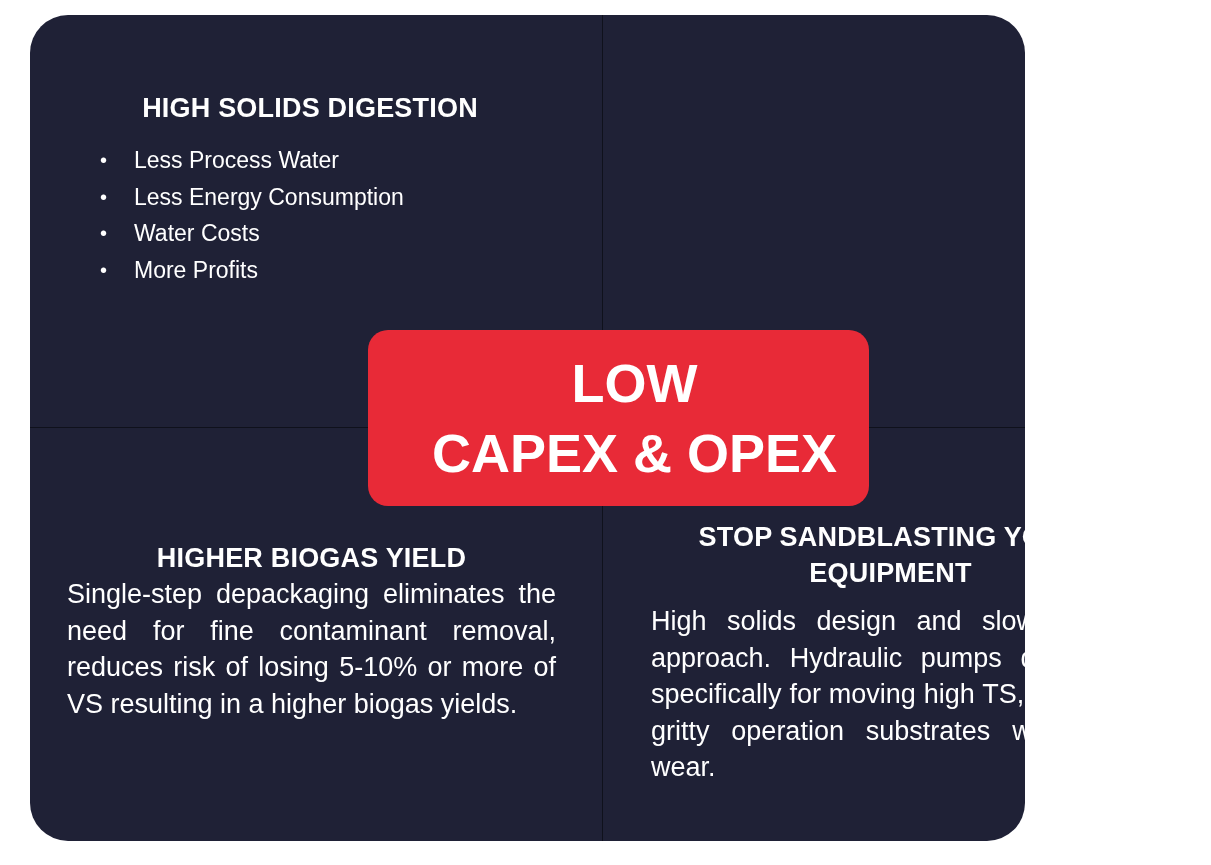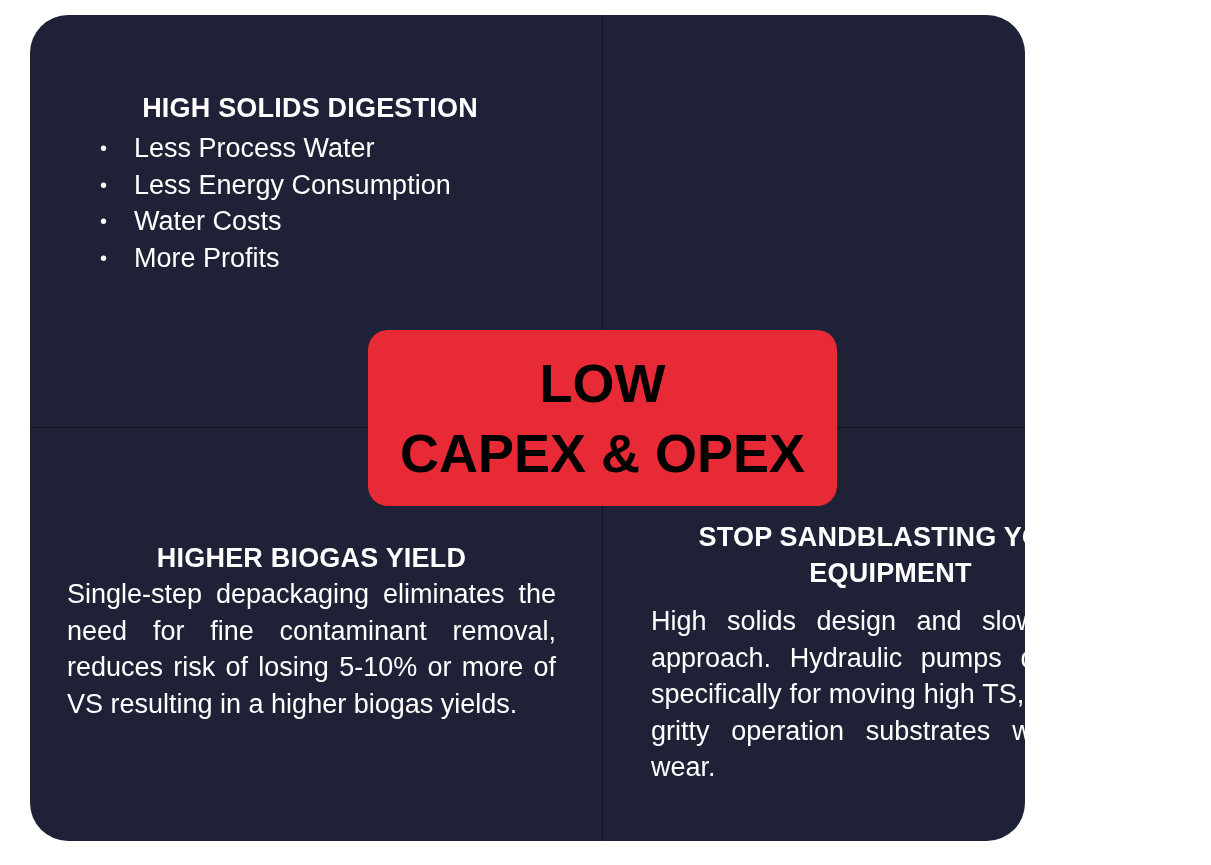--- a/index.html
+++ b/index.html
@@ -3,28 +3,28 @@
 <meta charset="utf-8">
 <style>
   html, body { margin:0; padding:0; background:#ffffff; }
   body { width:1211px; height:865px; position:relative; overflow:hidden; font-family:"Liberation Sans", sans-serif; }
   .card { position:absolute; left:30px; top:15px; width:995px; height:826px; background:#1f2136; border-radius:38px; overflow:hidden; }
   .vline { position:absolute; left:572px; top:0; width:1px; height:100%; background:#0f111c; }
   .hline { position:absolute; left:0; top:412px; width:100%; height:1px; background:#0f111c; }
   .quad { position:absolute; color:#ffffff; }
   .title { font-weight:bold; font-size:27px; text-align:center; letter-spacing:0.2px; line-height:36px; }
   .body { font-size:27px; line-height:36.5px; text-align:justify; }
-  .list { list-style:none; margin:4px 0 0 0; padding:0; font-size:27px; line-height:36.5px; }
+  .list { list-style:none; margin:16px 0 0 0; padding:0; font-size:23px; line-height:36.5px; }
   .list li { position:relative; padding-left:34px; }
   .list li::before { content:"•"; position:absolute; left:0; font-size:20px; }
   .q1 { left:70px; top:75px; width:420px; }
   .q2 { left:606px; top:75px; width:508px; }
   .q3 { left:37px; top:525px; width:489px; }
   .q4 { left:621px; top:504px; width:479px; }
-  .center { position:absolute; left:338px; top:315px; width:469px; height:176px; background:#e82a37; border-radius:20px; color:#000000; font-weight:bold; font-size:54px; line-height:70px; text-align:center; display:flex; flex-direction:column; justify-content:center; }
+  .center { position:absolute; left:338px; top:315px; width:469px; height:176px; background:#e82a37; border-radius:20px; color:#ffffff; font-weight:bold; font-size:54px; line-height:70px; text-align:center; display:flex; flex-direction:column; justify-content:center;padding-left:32px; }
 </style>
 </head>
 <body>
 
 <div class="card">
   <div class="vline"></div>
   <div class="hline"></div>
 
   <div class="quad q1">
     <div class="title">HIGH SOLIDS DIGESTION</div>

